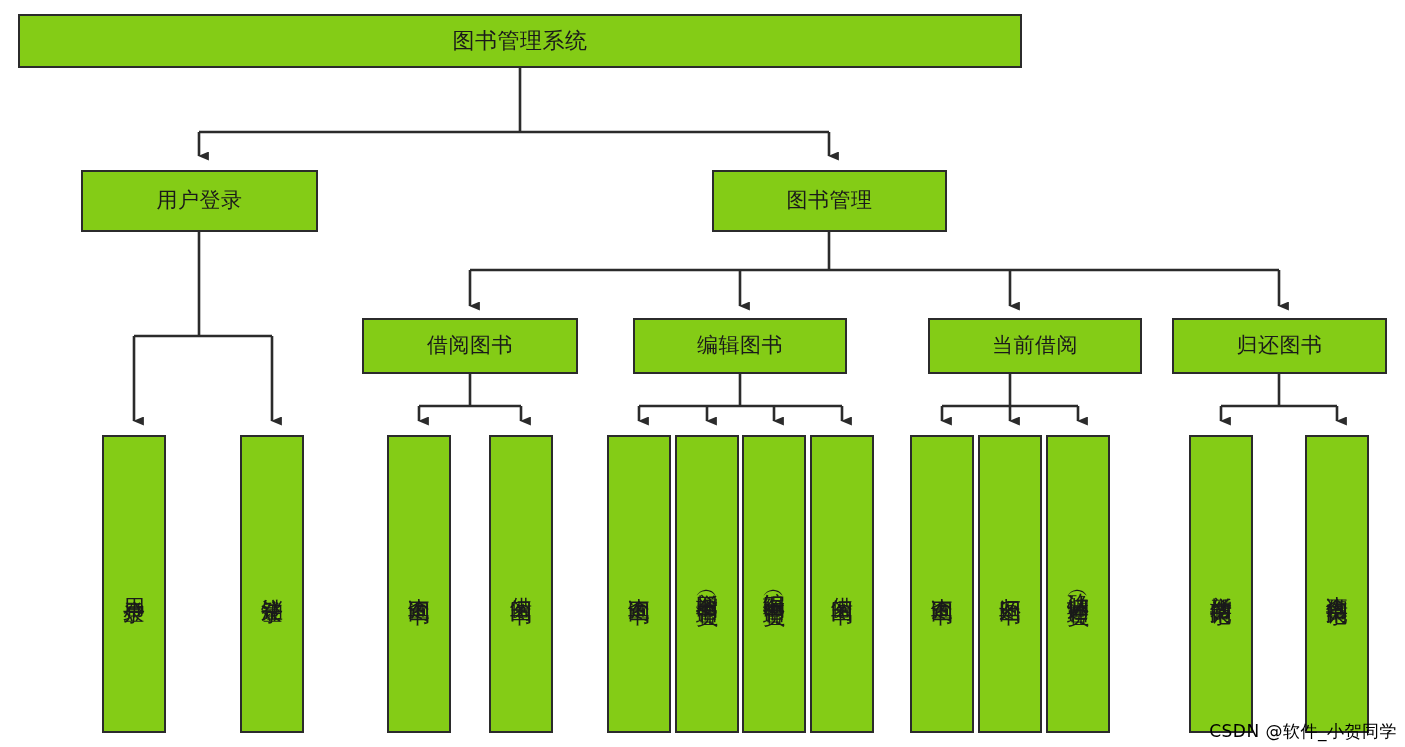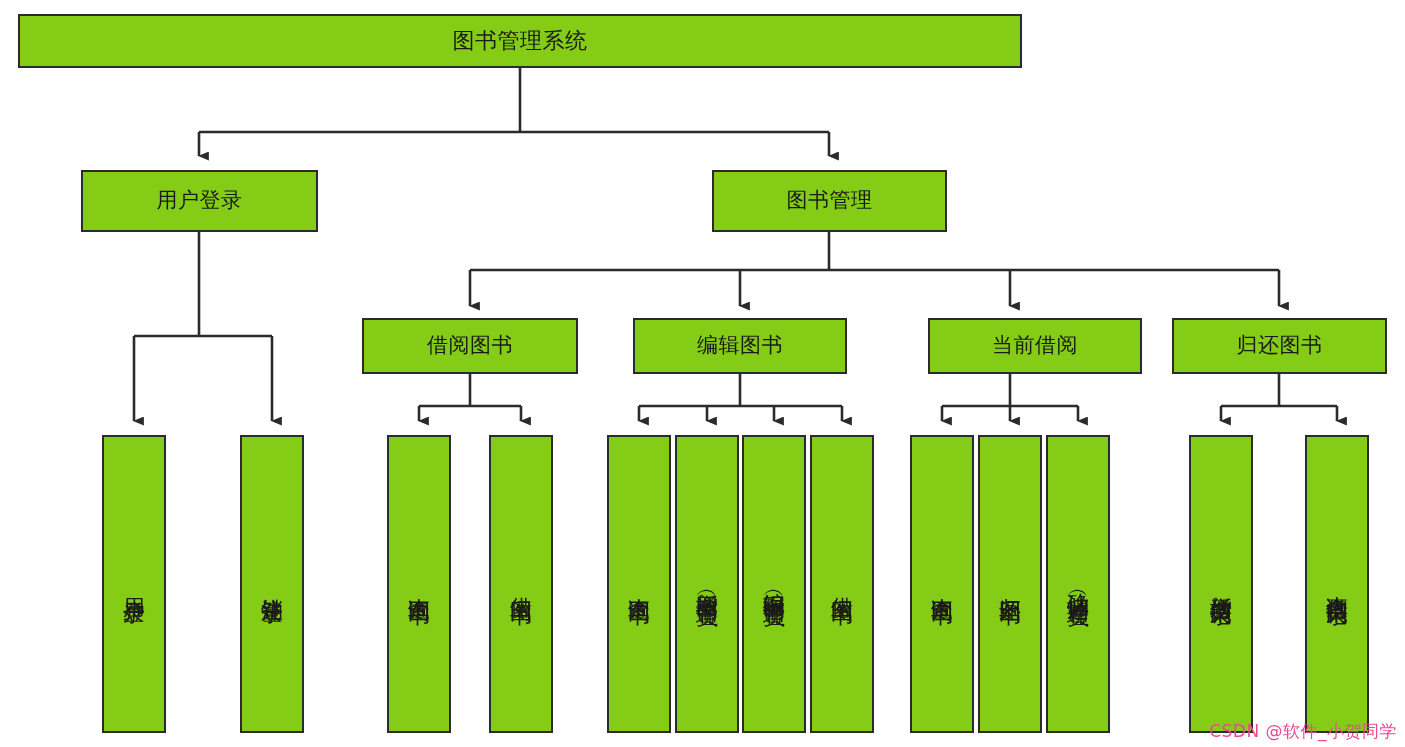--- a/index.html
+++ b/index.html
@@ -57,21 +57,21 @@
     line-height: 1.18;
     letter-spacing: 2px;
     white-space: nowrap;
     text-align: center;
   }
   #watermark {
     position: absolute;
     right: 8px;
     bottom: 4px;
     font-size: 17px;
-    color: #ec4899;
+    color: #000000;
     white-space: nowrap;
     letter-spacing: 0.5px;
   }
 </style>
 </head>
 <body>
 
 <div id="diagram-root">
 
   <svg id="edges-layer" viewBox="0 0 1405 747" width="1405" height="747" xmlns="http://www.w3.org/2000/svg">

